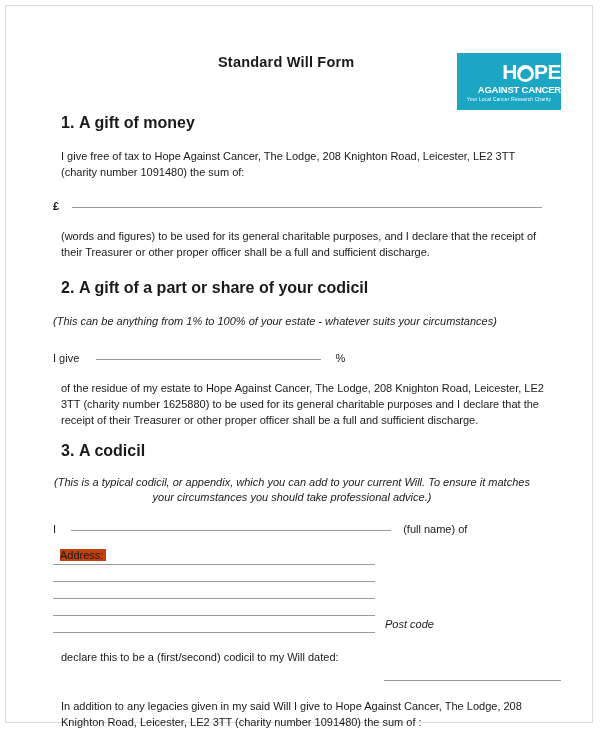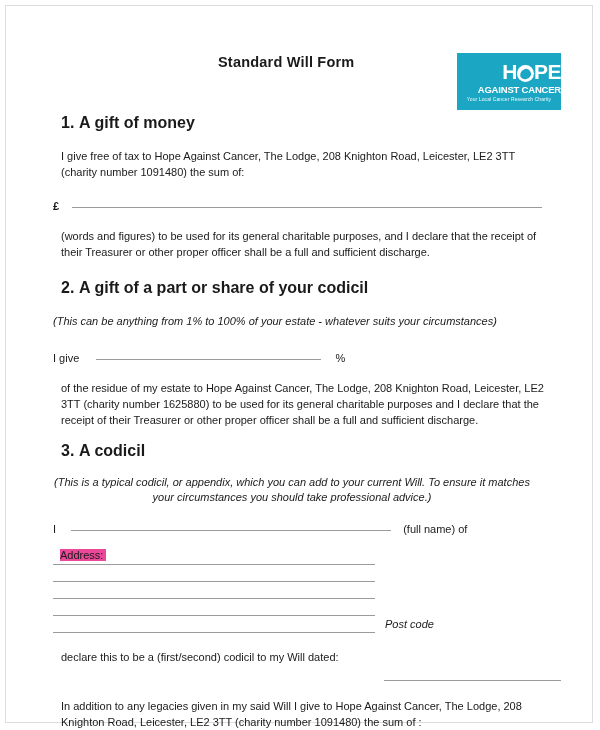--- a/index.html
+++ b/index.html
@@ -157,21 +157,21 @@
     position: relative;
     height: 16px;
     border-bottom: 1px solid #9b9b9b;
     width: 322px;
   }
   .addr-label {
     position: absolute;
     left: 7px;
     top: 1px;
     font-size: 11px;
-    background: #ec4899;
+    background: #c2410c;
     padding-right: 3px;
   }
   .postcode-label {
     position: absolute;
     left: 332px;
     top: 2px;
     font-size: 11px;
     white-space: nowrap;
     font-style: italic;
   }

